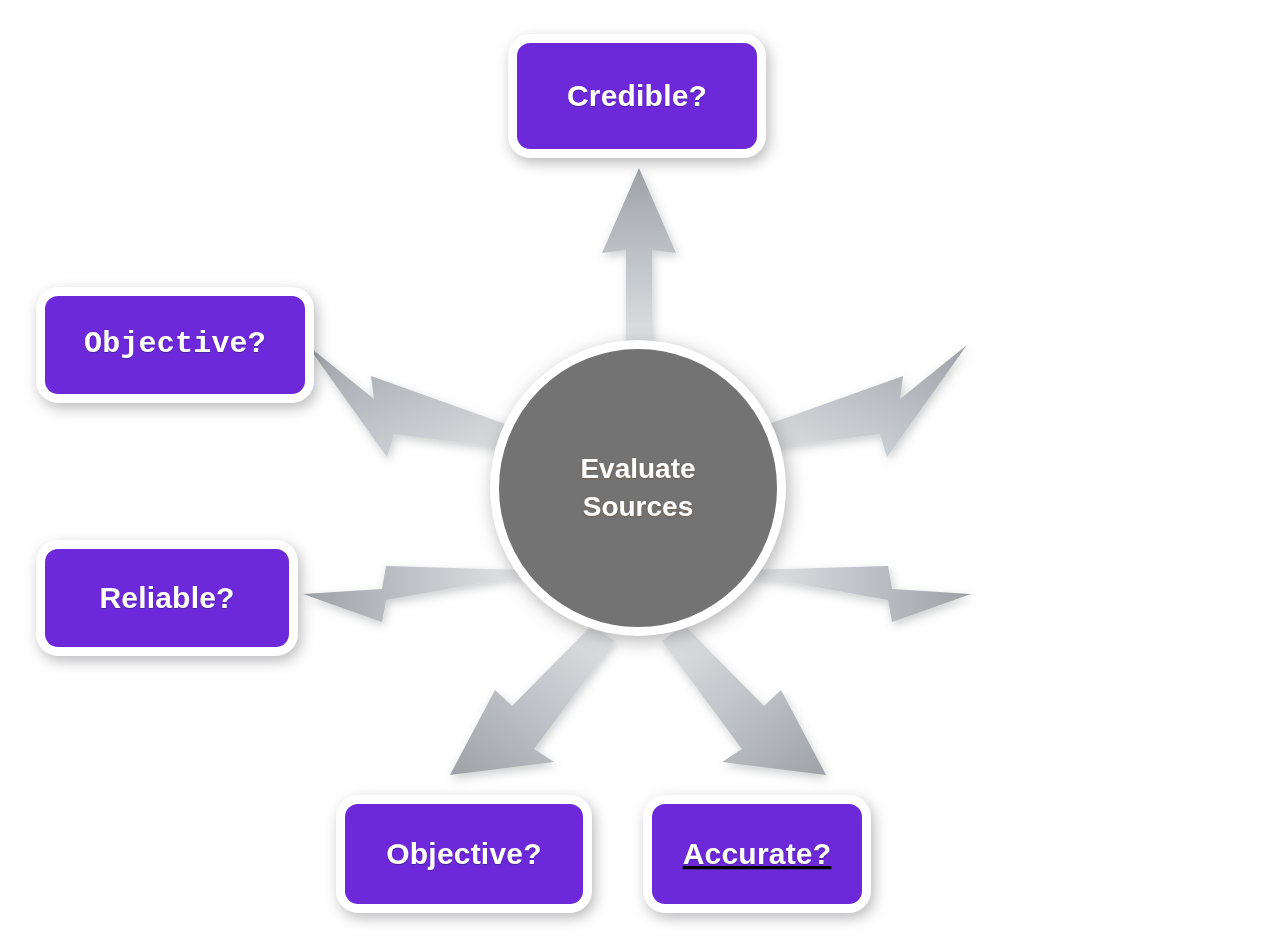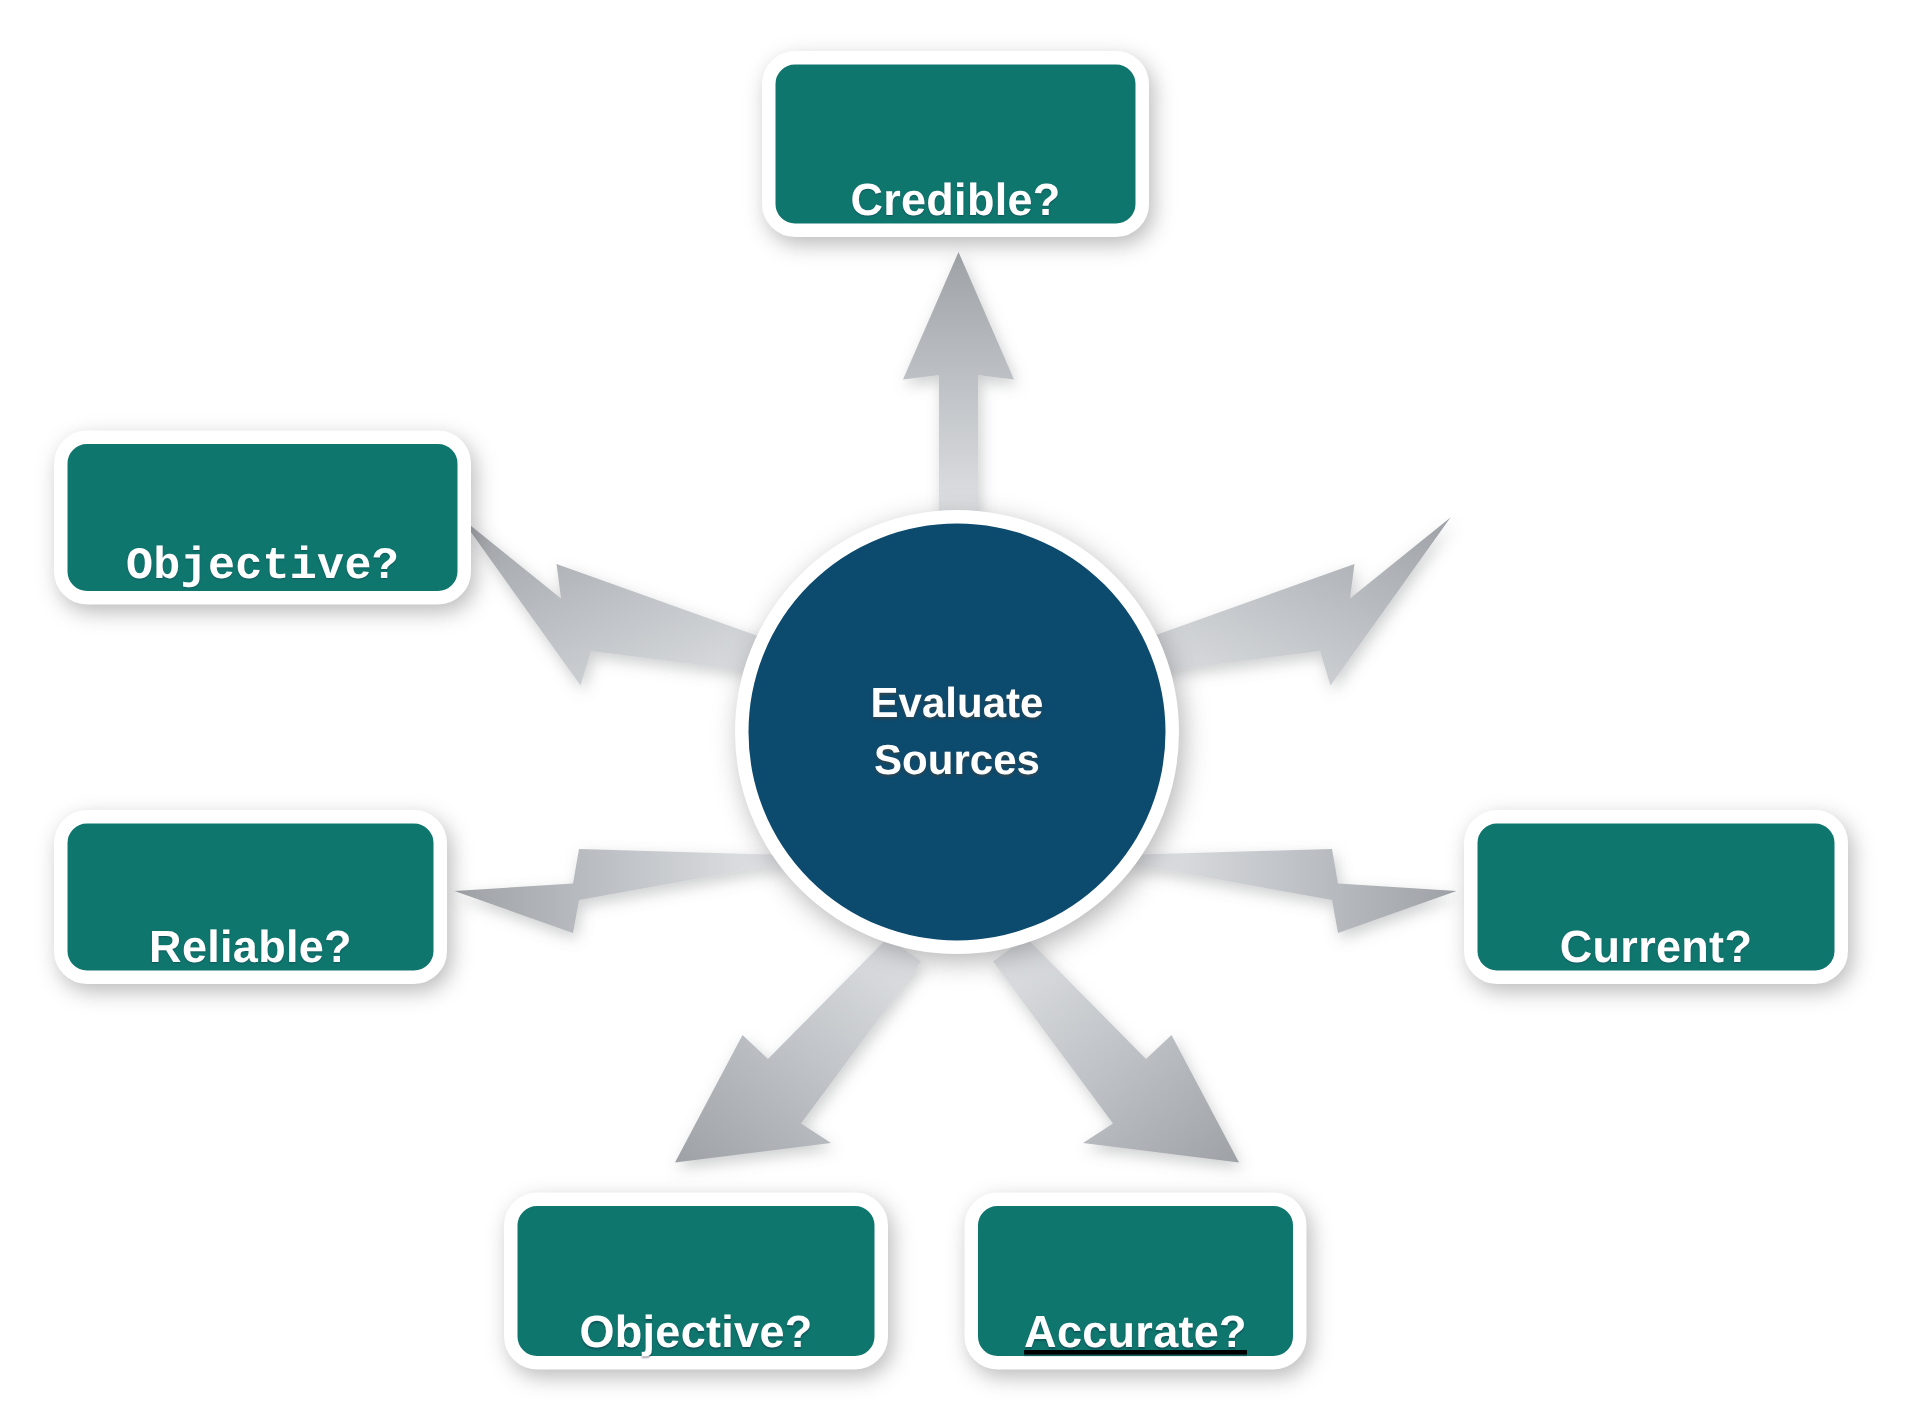--- a/index.html
+++ b/index.html
@@ -23,25 +23,25 @@
     left: 0;
     top: 0;
     width: 1273px;
     height: 951px;
     z-index: 1;
   }
   .node-box {
     position: absolute;
     z-index: 3;
     box-sizing: border-box;
-    background: #0f766e;
+    background: #6d28d9;
     border: 9px solid #ffffff;
     border-radius: 22px;
     display: flex;
-    align-items: flex-end;
+    align-items: center;
     justify-content: center;
     filter: drop-shadow(3px 5px 7px rgba(90,90,95,0.42));
   }
   .node-box .node-label {
     color: #ffffff;
     font-weight: bold;
     font-size: 30px;
     letter-spacing: 0.2px;
     line-height: 1.05;
     white-space: nowrap;
@@ -49,21 +49,21 @@
   }
   .hub {
     position: absolute;
     z-index: 3;
     box-sizing: border-box;
     width: 296px;
     height: 296px;
     left: 490px;
     top: 340px;
     border-radius: 50%;
-    background: #0c4a6e;
+    background: #737373;
     border: 9px solid #ffffff;
     display: flex;
     align-items: center;
     justify-content: center;
     text-align: center;
     filter: drop-shadow(3px 5px 9px rgba(90,90,95,0.45));
   }
   .hub .hub-label {
     color: #ffffff;
     font-weight: bold;
@@ -158,23 +158,20 @@
 
   <div id="box-objective" class="node-box">
     <span class="node-label">Objective?</span>
   </div>
 
 
   <div id="box-reliable" class="node-box">
     <span class="node-label">Reliable?</span>
   </div>
 
-  <div id="box-current" class="node-box">
-    <span class="node-label">Current?</span>
-  </div>
 
   <div id="box-reasonable" class="node-box">
     <span class="node-label">Objective?</span>
   </div>
 
   <div id="box-accurate" class="node-box">
     <span class="node-label">Accurate?</span>
   </div>
 
 </div>

